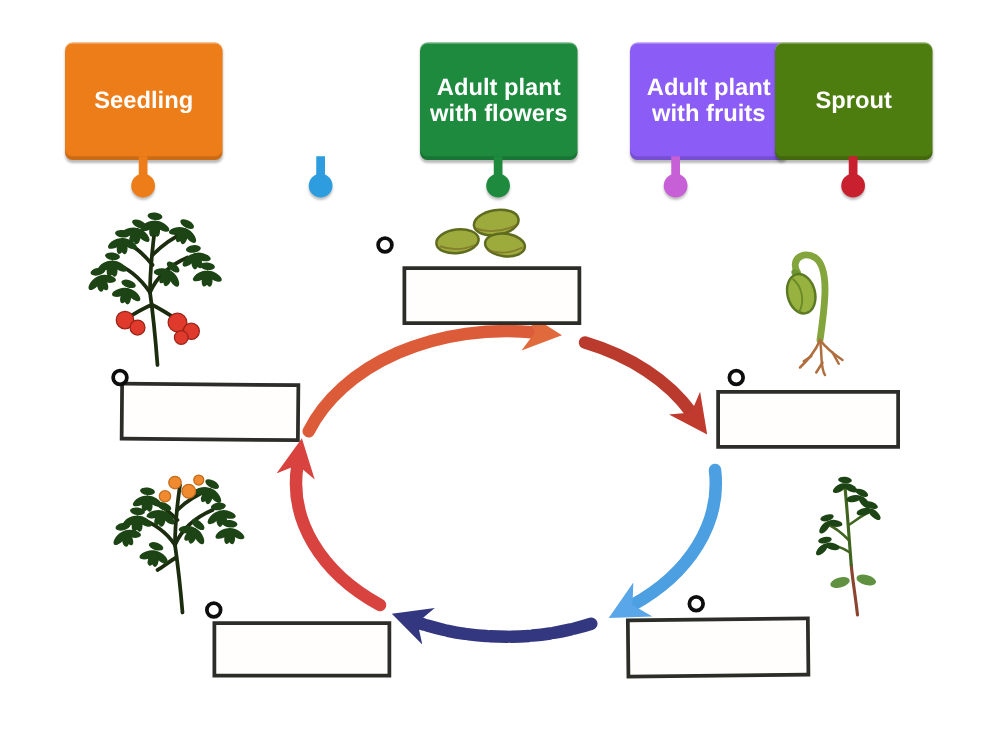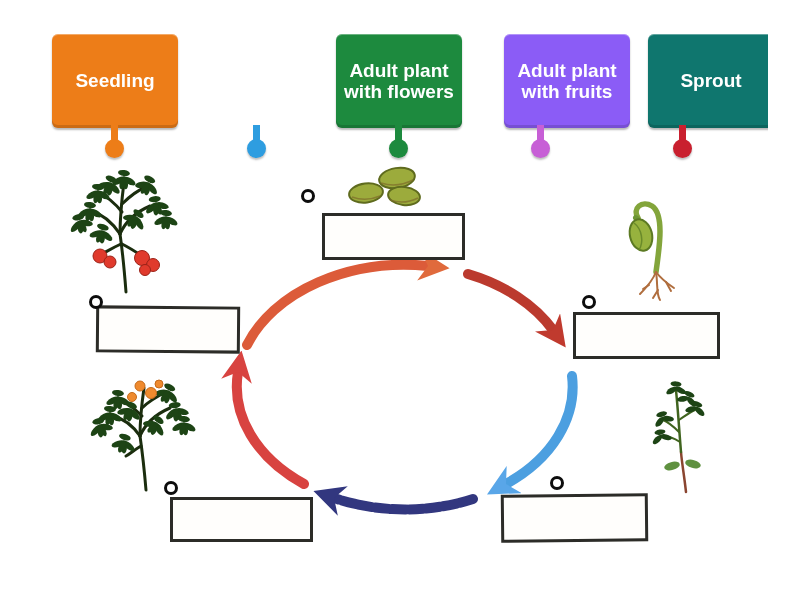--- a/index.html
+++ b/index.html
@@ -9,21 +9,21 @@
   .card{position:absolute;top:34px;width:126px;height:94px;border-radius:6px;
         display:flex;align-items:center;justify-content:center;text-align:center;
         color:#fff;font-weight:700;font-size:19px;line-height:1.12;padding:0 8px;
         box-sizing:border-box;cursor:grab;
         box-shadow:0 2px 2px rgba(0,0,0,.28), inset 0 1px 0 rgba(255,255,255,.35),
                    inset 0 -3px 0 rgba(0,0,0,.14);}
   .c0{left:52px;background:#ED7D18}
   .c1{left:194px;background:#2E9DE0}
   .c2{left:336px;background:#1D8A3E}
   .c3{left:504px;background:#8b5cf6}
-  .c4{left:648px;background:#0f766e}
+  .c4{left:620px;background:#4d7c0f}
   .pin{position:absolute;top:125px;width:7px;height:17px;border-radius:0 0 3px 3px;}
   .p0{left:111px;background:#ED7D18}.p1{left:253px;background:#2E9DE0}
   .p2{left:395px;background:#1D8A3E}.p3{left:537px;background:#C75FD6}
   .p4{left:679px;background:#C9202F}
   .dot{position:absolute;top:139px;width:19px;height:19px;border-radius:50%;
        box-shadow:0 2px 2px rgba(0,0,0,.25);}
   .d0{left:105px;background:#ED7D18}.d1{left:247px;background:#2E9DE0}
   .d2{left:389px;background:#1D8A3E}.d3{left:531px;background:#C75FD6}
   .d4{left:673px;background:#C9202F}
   

